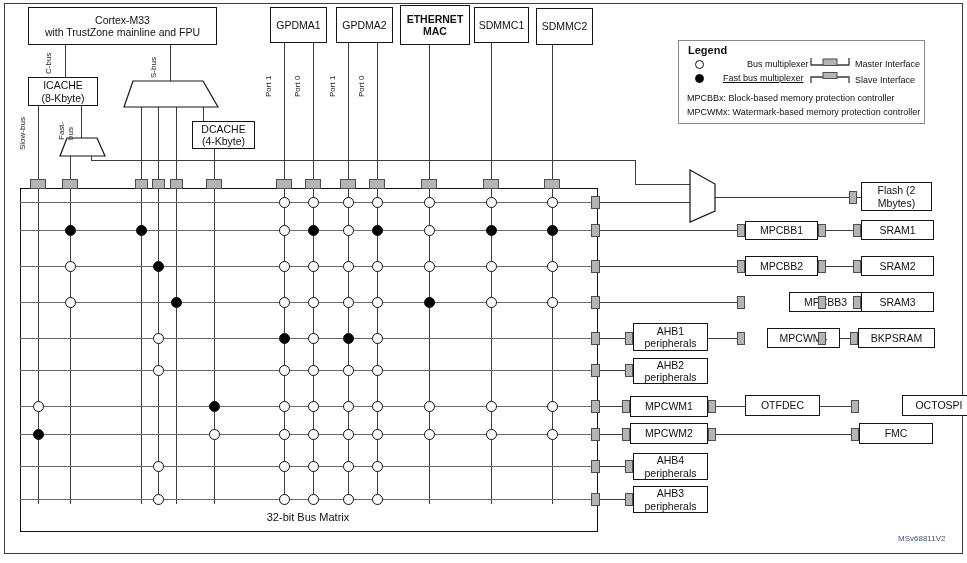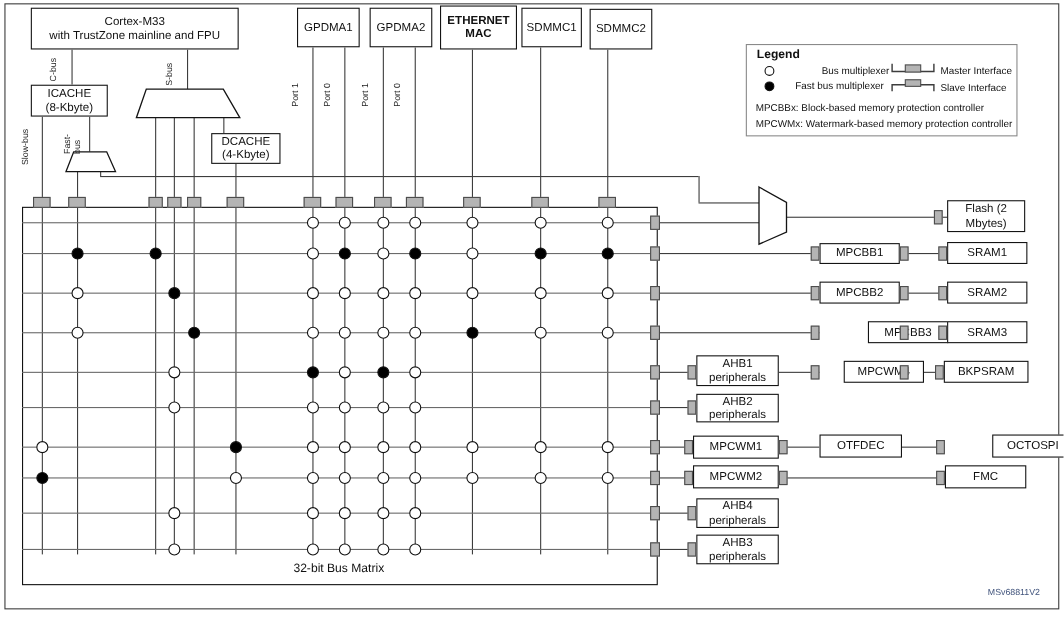--- a/index.html
+++ b/index.html
@@ -39,21 +39,21 @@
       <polygon points="133,81 203,81 218,107 124,107" fill="#fff" stroke="#141414" stroke-width="1.2"></polygon>
       <polygon points="67,138 97,138 105,156 60,156" fill="#fff" stroke="#141414" stroke-width="1.2"></polygon>
       <polygon points="690,170 715,184 715,211 690,222" fill="#fff" stroke="#141414" stroke-width="1.2"></polygon>
     </svg>
 
   <div id="legend-box">
     <div id="legend-title">Legend</div>
     <div class="lg-sym" style="left:16px;top:19px;"></div>
     <div class="lg-sym" style="left:16px;top:33px;background:#000;"></div>
     <div class="lg-text" style="left:44px;top:18px;margin-left:24px;">Bus multiplexer</div>
-    <div class="lg-text" style="left:44px;top:32px;">Fast bus multiplexer</div>
+    <div class="lg-text" style="left:44px;top:32px;text-decoration:underline;">Fast bus multiplexer</div>
     <svg class="lg-icon" style="left:130px;top:14px;" viewBox="0 0 42 14">
       <polyline points="2,3 2,10 40,10 40,3" fill="none" stroke="#3d3d3d" stroke-width="1.3"></polyline>
       <rect x="14" y="4" width="14" height="6.5" fill="#b4b4b4" stroke="#4d4d4d" stroke-width="1"></rect>
     </svg>
     <svg class="lg-icon" style="left:130px;top:30px;" viewBox="0 0 42 14">
       <polyline points="2,12 2,6 40,6 40,12" fill="none" stroke="#3d3d3d" stroke-width="1.3"></polyline>
       <rect x="14" y="1.5" width="14" height="6" fill="#b4b4b4" stroke="#4d4d4d" stroke-width="1"></rect>
     </svg>
     <div class="lg-text" style="left:176px;top:18px;">Master Interface</div>
     <div class="lg-text" style="left:176px;top:34px;">Slave Interface</div>

